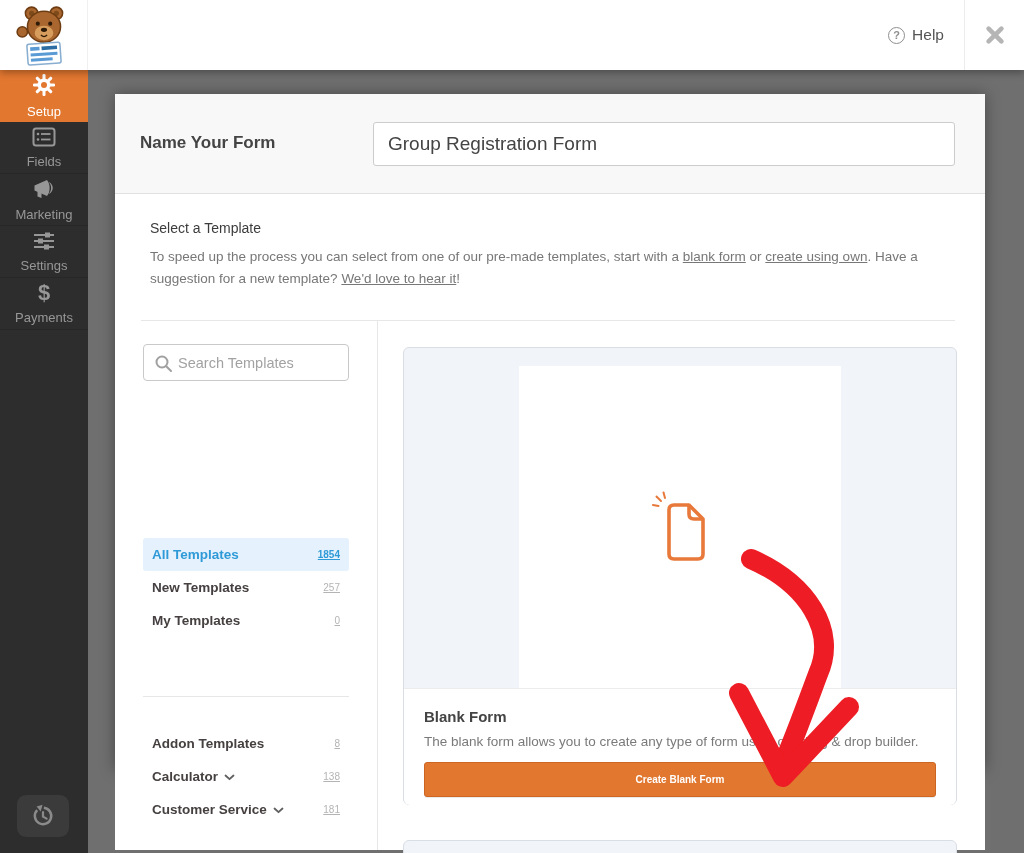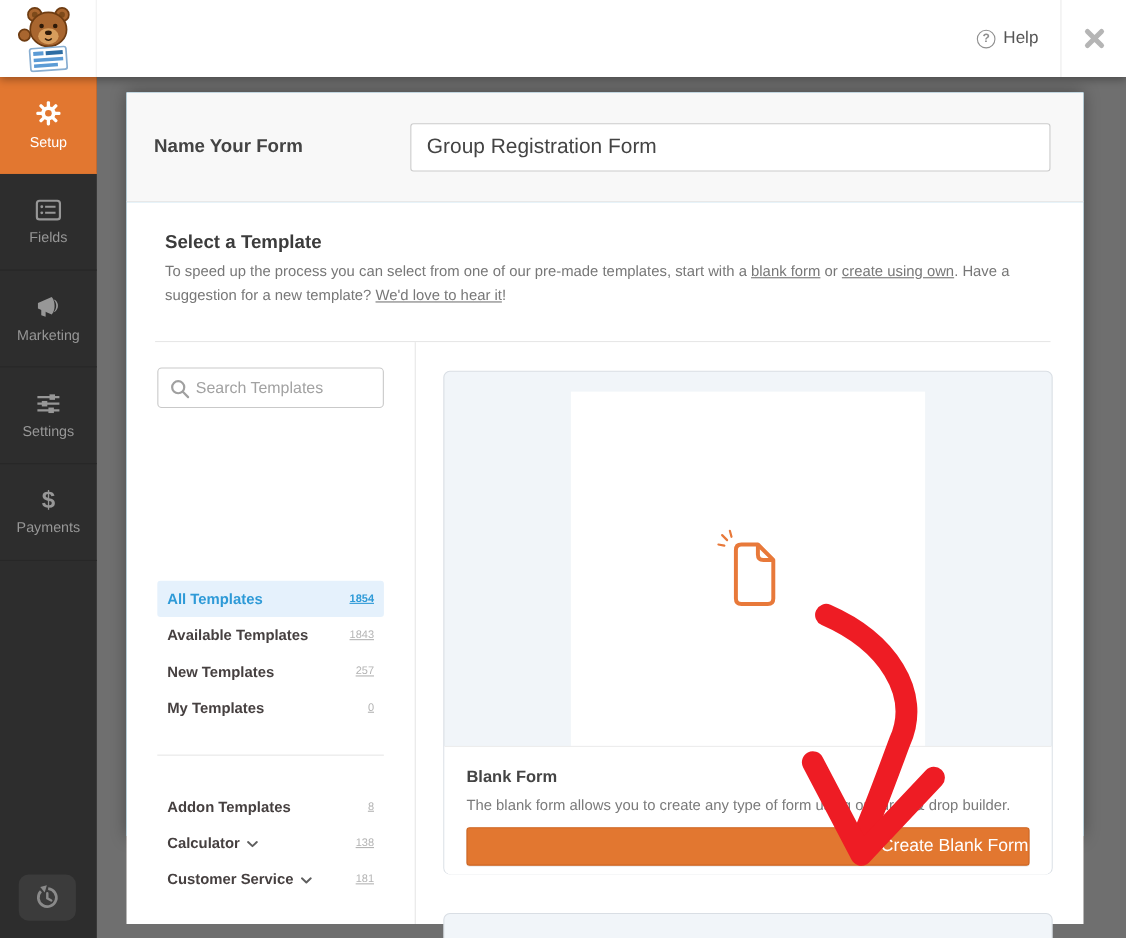--- a/index.html
+++ b/index.html
@@ -15,43 +15,43 @@
                  align-items:center; gap:7px; color:#555; font-size:15.5px; cursor:pointer; }
   .qicon { width:17px; height:17px; border:1.5px solid #8f8f8f; border-radius:50%;
            color:#8f8f8f; font-size:11px; font-weight:bold; display:inline-flex;
            align-items:center; justify-content:center; }
   .topbar-sep { position:absolute; right:59px; top:0; width:1px; height:100%; background:#ececec; }
   .close-btn { position:absolute; right:0; top:0; width:59px; height:100%;
                display:flex; align-items:center; justify-content:center; cursor:pointer; }
 
   
   .sidebar { position:absolute; left:0; top:70px; width:88px; height:783px; background:#2d2d2d; z-index:5; }
-  .side-item { height:88px; display:flex; flex-direction:column; align-items:center;
+  .side-item { height:52px; display:flex; flex-direction:column; align-items:center;
                justify-content:center; gap:7px; font-size:13px; color:#979797;
                border-bottom:1px solid #272727; cursor:pointer;text-align:right; }
   .side-item.active { background:#e27730; color:#fff; border-bottom-color:#e27730; }
   .dollar { font-size:22px; font-weight:bold; line-height:20px; }
   .history-btn { position:absolute; left:17px; bottom:16px; width:52px; height:42px;
                  background:#3b3b3b; border-radius:9px; display:flex; align-items:center;
                  justify-content:center; cursor:pointer; }
 
   
   .main { position:absolute; left:88px; top:70px; width:936px; height:783px; background:#6f6f6f; overflow:hidden; }
-  .panel { position:absolute; left:27px; top:14px; width:870px; height:676px; background:#7dd3fc;
+  .panel { position:absolute; left:27px; top:24px; width:870px; height:676px; background:#c2410c;
            box-shadow:0 0 14px rgba(0,0,0,.35); }
   .panel-header { position:absolute; left:0; top:0; width:870px; height:100px;
                   background:#f8f8f8; border-bottom:1px solid #e1e1e1; }
   .form-name-label { position:absolute; left:25px; top:39px; font-size:17px; font-weight:bold; color:#444; }
   .form-name-input { position:absolute; left:258px; top:28px; width:582px; height:44px;
                      border:1px solid #ccc; border-radius:3px; padding:0 14px;
                      font-size:19px; color:#444; background:#fff;
                      font-family:"Liberation Sans","DejaVu Sans",sans-serif; }
   .panel-body { position:absolute; left:0; top:100px; width:870px; height:656px; background:#fff; }
 
-  .select-title { position:absolute; left:35px; top:26px; font-size:17px; font-weight:bold; color:#3c3c3c; }
+  .select-title { position:absolute; left:35px; top:26px; font-size:14px; font-weight:normal; color:#3c3c3c; }
   .intro { position:absolute; left:35px; top:52px; width:814px; font-size:13.5px;
            color:#777; line-height:22px; }
   .intro a { color:#777; text-decoration:underline; cursor:pointer; }
   .hr1 { position:absolute; left:26px; top:126px; width:814px; height:1px; background:#e7e7e7; }
   .vsep { position:absolute; left:262px; top:127px; width:1px; height:529px; background:#e7e7e7; }
 
   
   .left-col { position:absolute; left:28px; top:126px; width:206px; }
   .search-box { position:relative; margin-top:24px; width:206px; height:37px;
                 border:1px solid #c9c9c9; border-radius:4px; background:#fff; }
@@ -76,23 +76,23 @@
   
   .card { position:absolute; left:288px; top:153px; width:554px; height:458px;
           background:#f1f5f9; border:1px solid #d9dee4; border-radius:6px; }
   .sheet { position:absolute; left:115px; top:18px; width:322px; height:322px; background:#fff;
            display:flex; align-items:center; justify-content:center; }
   .card-info { position:absolute; left:0; top:340px; width:552px; height:117px; background:#fff;
                border-top:1px solid #ececec; border-radius:0 0 6px 6px; padding:19px 20px 0 20px; }
   .card-title { font-size:15px; font-weight:bold; color:#444; }
   .card-desc  { margin-top:9px; font-size:13.5px; color:#7a7a7a; }
   .card-btn { margin-top:13px; width:100%; height:35px; background:#e27730;
-              border:1px solid #cd6623; border-radius:3px; color:#fff; font-size:16px;
-              font-weight:normal; cursor:pointer; box-shadow:0 1px 0 rgba(0,0,0,.08);
-              font-family:"Liberation Sans","DejaVu Sans",sans-serif;text-align:right; }
+              border:1px solid #cd6623; border-radius:3px; color:#fff; font-size:10px;
+              font-weight:bold; cursor:pointer; box-shadow:0 1px 0 rgba(0,0,0,.08);
+              font-family:"Liberation Sans","DejaVu Sans",sans-serif; }
   .card2 { position:absolute; left:288px; top:646px; width:554px; height:30px;
            background:#f1f5f9; border:1px solid #d9dee4; border-radius:6px; }
 
   .arrow-overlay { position:absolute; left:0; top:0; width:1024px; height:853px;
                    z-index:30; pointer-events:none; }
 </style>
 </head>
 <body>
 
 <div class="topbar">
@@ -216,26 +216,20 @@
         </div>
         <div class="cat-list list-primary" id="list-primary">
             <div class="cat-row active">
     <span class="lblwrap">
                 <span class="lbl">All Templates</span>
               </span>
     <span class="cnt">1854</span>
   </div>
             <div class="cat-row">
     <span class="lblwrap">
-                <span class="lbl">Available Templates</span>
-              </span>
-    <span class="cnt">1843</span>
-  </div>
-            <div class="cat-row">
-    <span class="lblwrap">
                 <span class="lbl">New Templates</span>
               </span>
     <span class="cnt">257</span>
   </div>
             <div class="cat-row">
     <span class="lblwrap">
                 <span class="lbl">My Templates</span>
               </span>
     <span class="cnt">0</span>
   </div>

